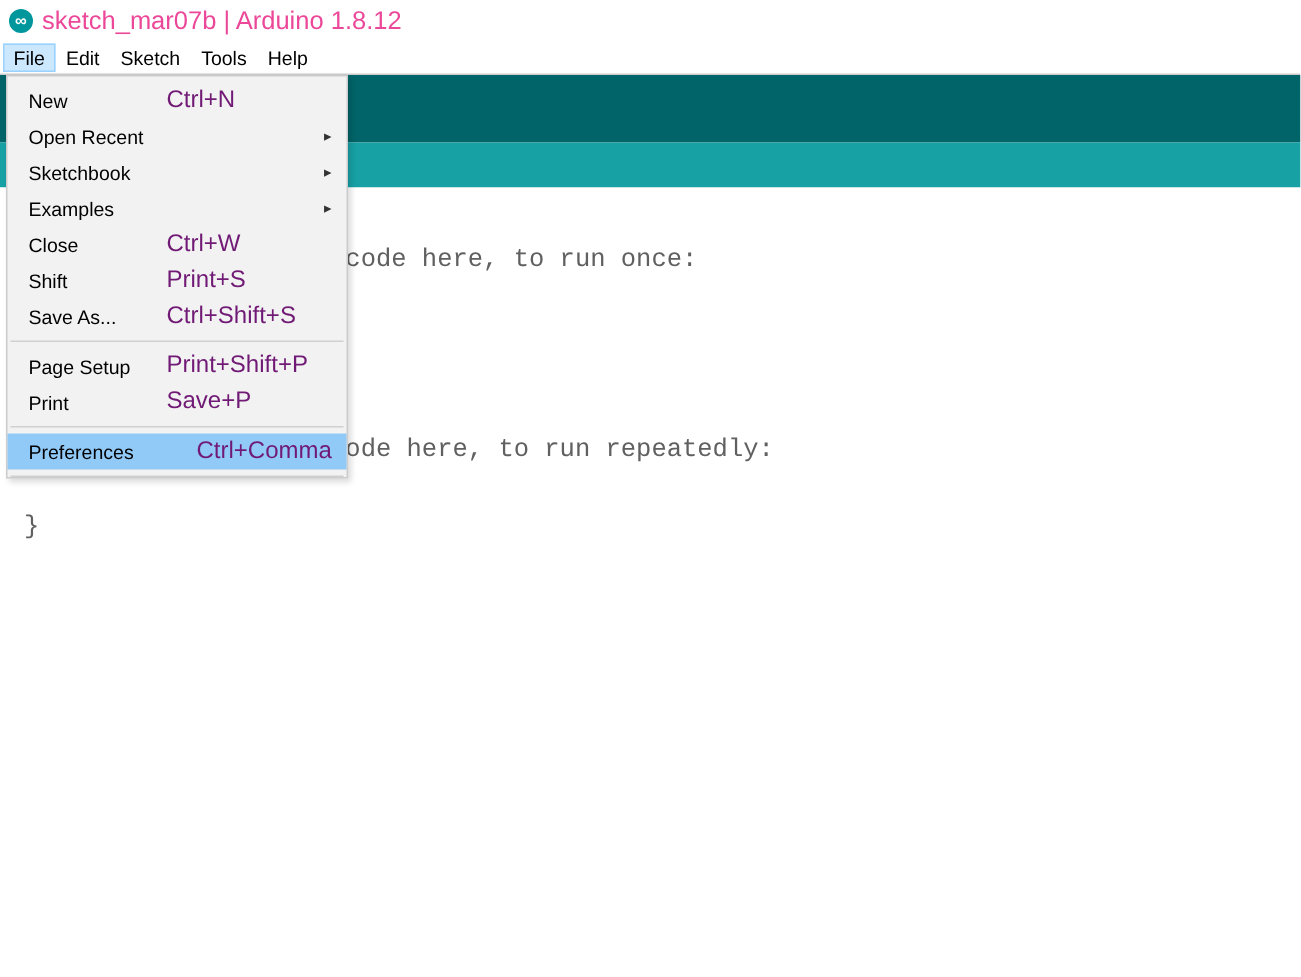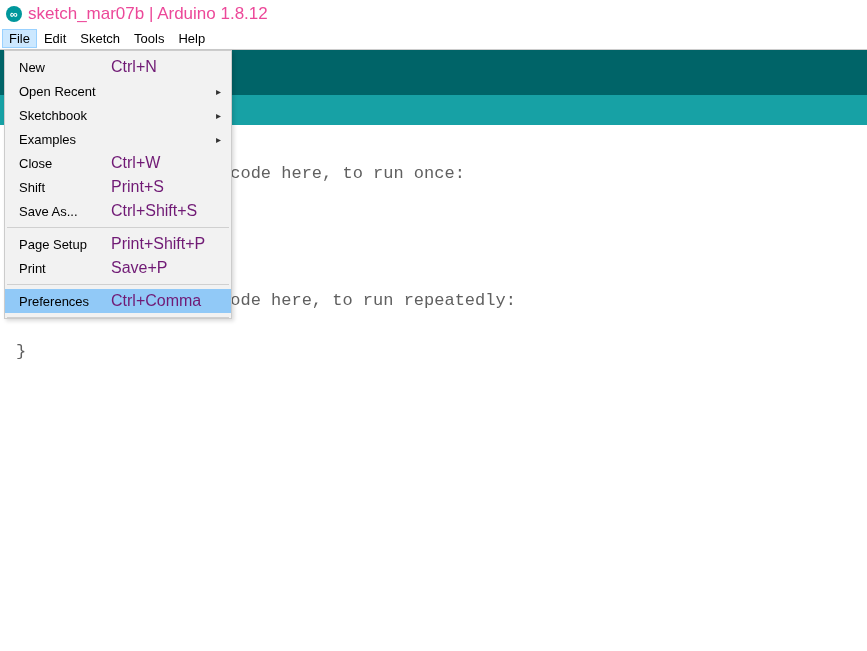--- a/index.html
+++ b/index.html
@@ -100,20 +100,21 @@
     .dropdown-item {
       display: flex;
       align-items: center;
       height: 24px;
       padding: 0 10px 0 14px;
       cursor: default;
       position: relative;
     }
     .dropdown-item.highlighted {
       background: #91c9f7;
+      gap: 20px;
     }
     .dropdown-label {
       flex: 0 0 92px;
       font-size: 13px;
       color: #000;
     }
     .dropdown-shortcut {
       font-size: 16px;
       color: #701a75;
     }

